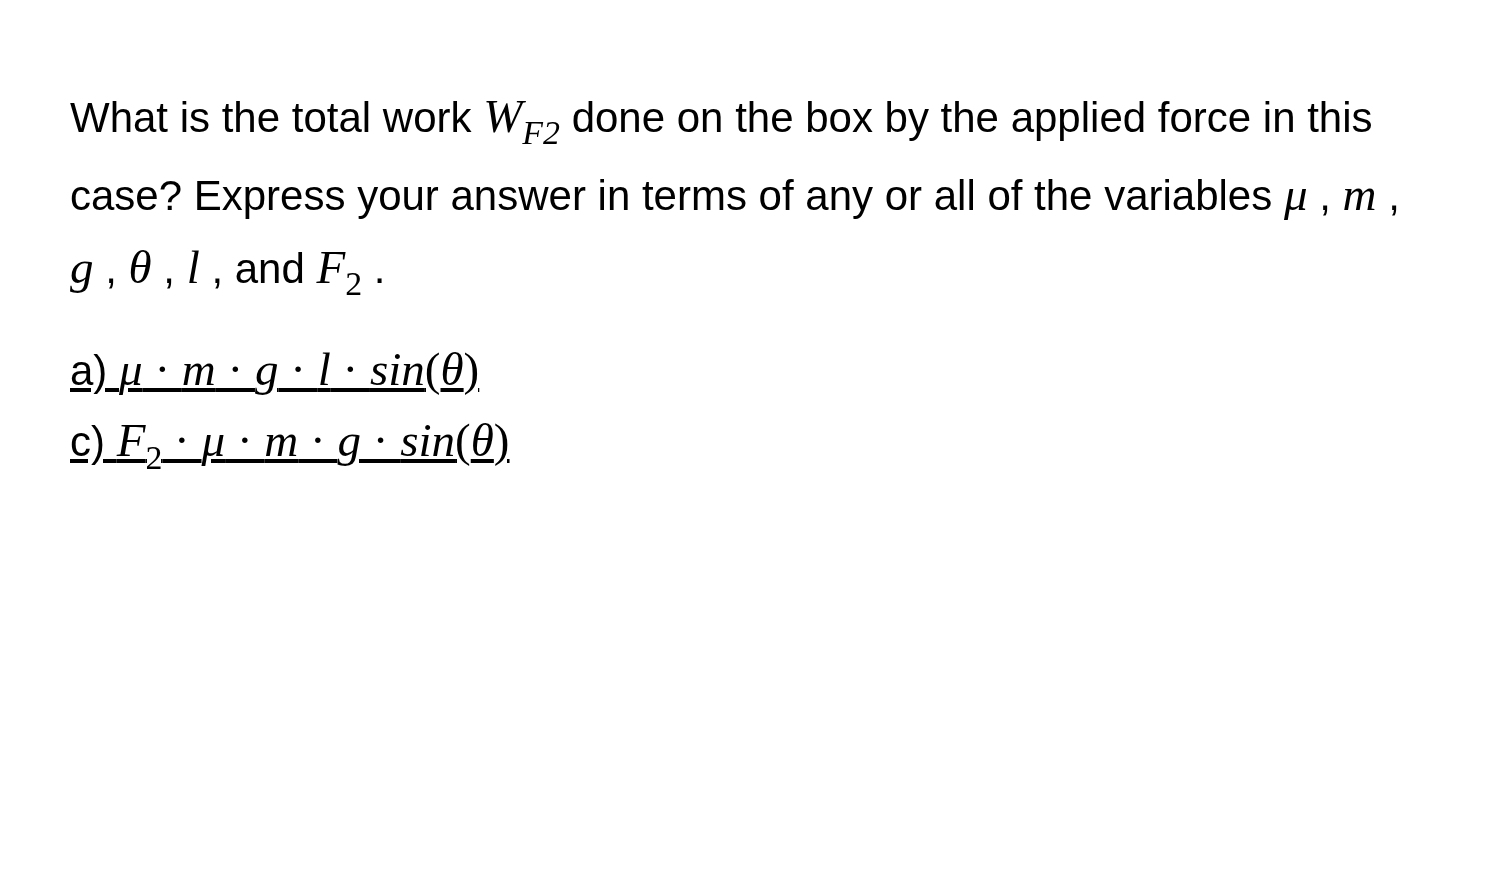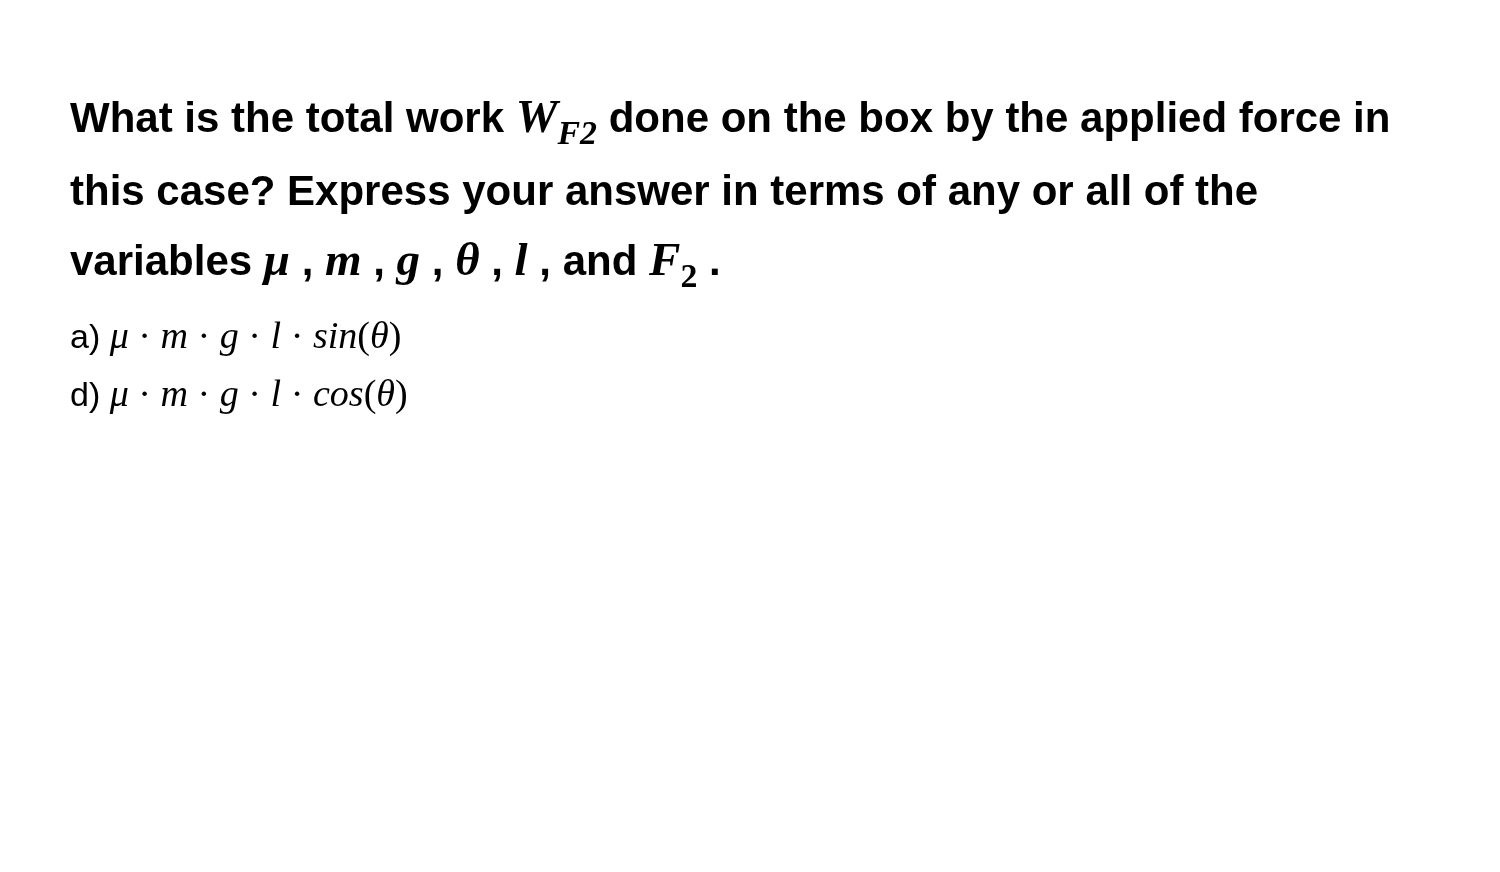--- a/index.html
+++ b/index.html
@@ -5,26 +5,26 @@
   * { margin: 0; padding: 0; box-sizing: border-box; }
   html, body { width: 1500px; height: 872px; background: #fff; }
   body {
     font-family: Arial, Helvetica, sans-serif;
     color: #000;
     padding: 80px 70px 60px 70px;
   }
   .question {
     font-size: 42px;
     line-height: 1.55;
-    margin-bottom: 6px;
-    font-weight: bold;
+    margin-bottom: 26px;
   }
   .options {
-    font-size: 34px;
+    font-size: 42px;
     line-height: 1.48;
+    text-decoration: underline;
   }
   .option-row { margin-bottom: 2px; }
   .math {
     font-family: "Times New Roman", Times, serif;
     font-style: italic;
   }
   .mathop {
     font-family: "Times New Roman", Times, serif;
     font-style: normal;
   }
@@ -64,21 +64,21 @@
 <div class="options">
 
   <div class="option-row">
     <span>a) </span>
     <span class="math bigmath">
       <span>μ</span><span class="mathop"> · </span><span>m</span><span class="mathop"> · </span><span>g</span><span class="mathop"> · </span><span>l</span><span class="mathop"> · </span><span>sin</span><span class="mathop">(</span><span>θ</span><span class="mathop">)</span>
     </span>
   </div>
 
 
-
   <div class="option-row">
-    <span>d) </span>
+    <span>c) </span>
     <span class="math bigmath">
-      <span>μ</span><span class="mathop"> · </span><span>m</span><span class="mathop"> · </span><span>g</span><span class="mathop"> · </span><span>l</span><span class="mathop"> · </span><span>cos</span><span class="mathop">(</span><span>θ</span><span class="mathop">)</span>
+      <span>F</span><span class="subn">2</span><span class="mathop"> · </span><span>μ</span><span class="mathop"> · </span><span>m</span><span class="mathop"> · </span><span>g</span><span class="mathop"> · </span><span>sin</span><span class="mathop">(</span><span>θ</span><span class="mathop">)</span>
     </span>
   </div>
+
 
 </div>
 
 </body></html>

